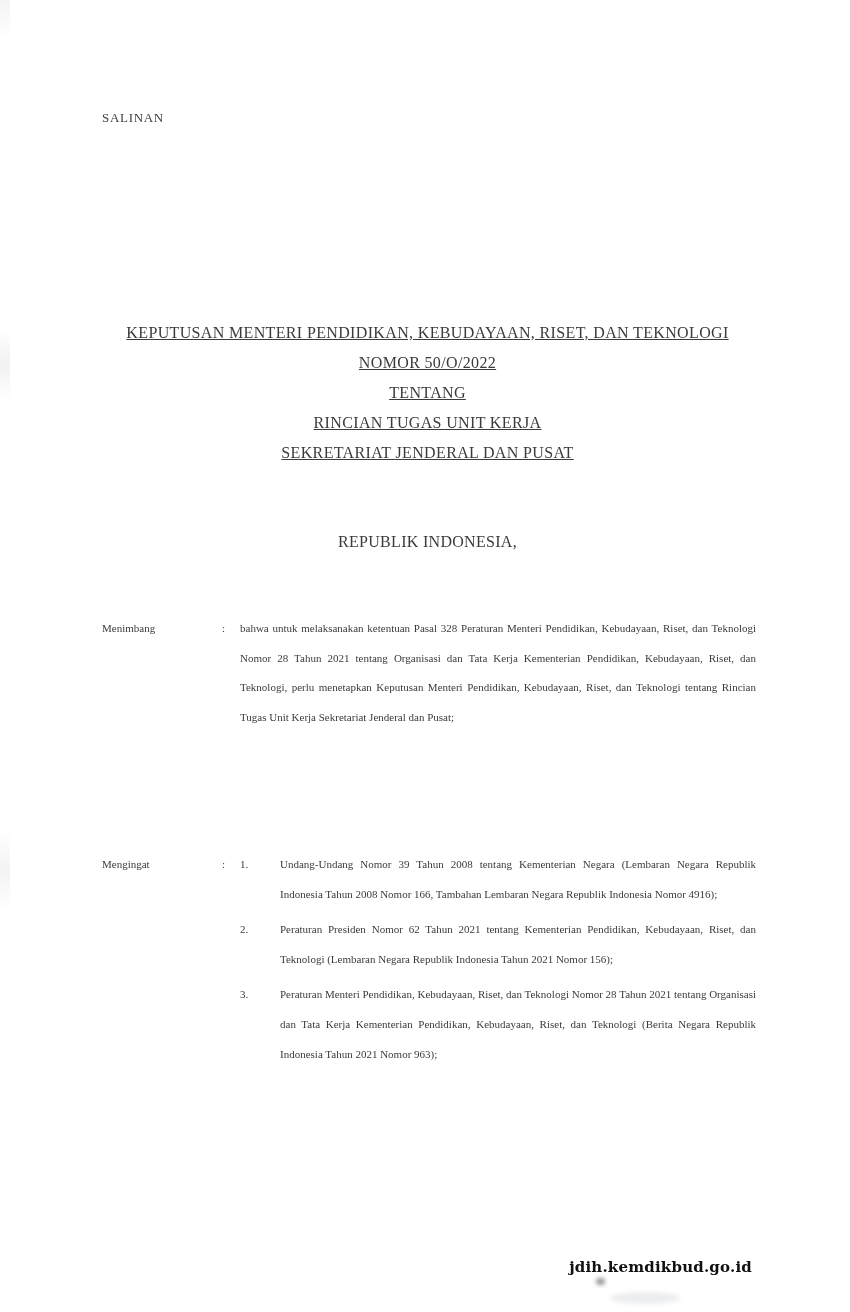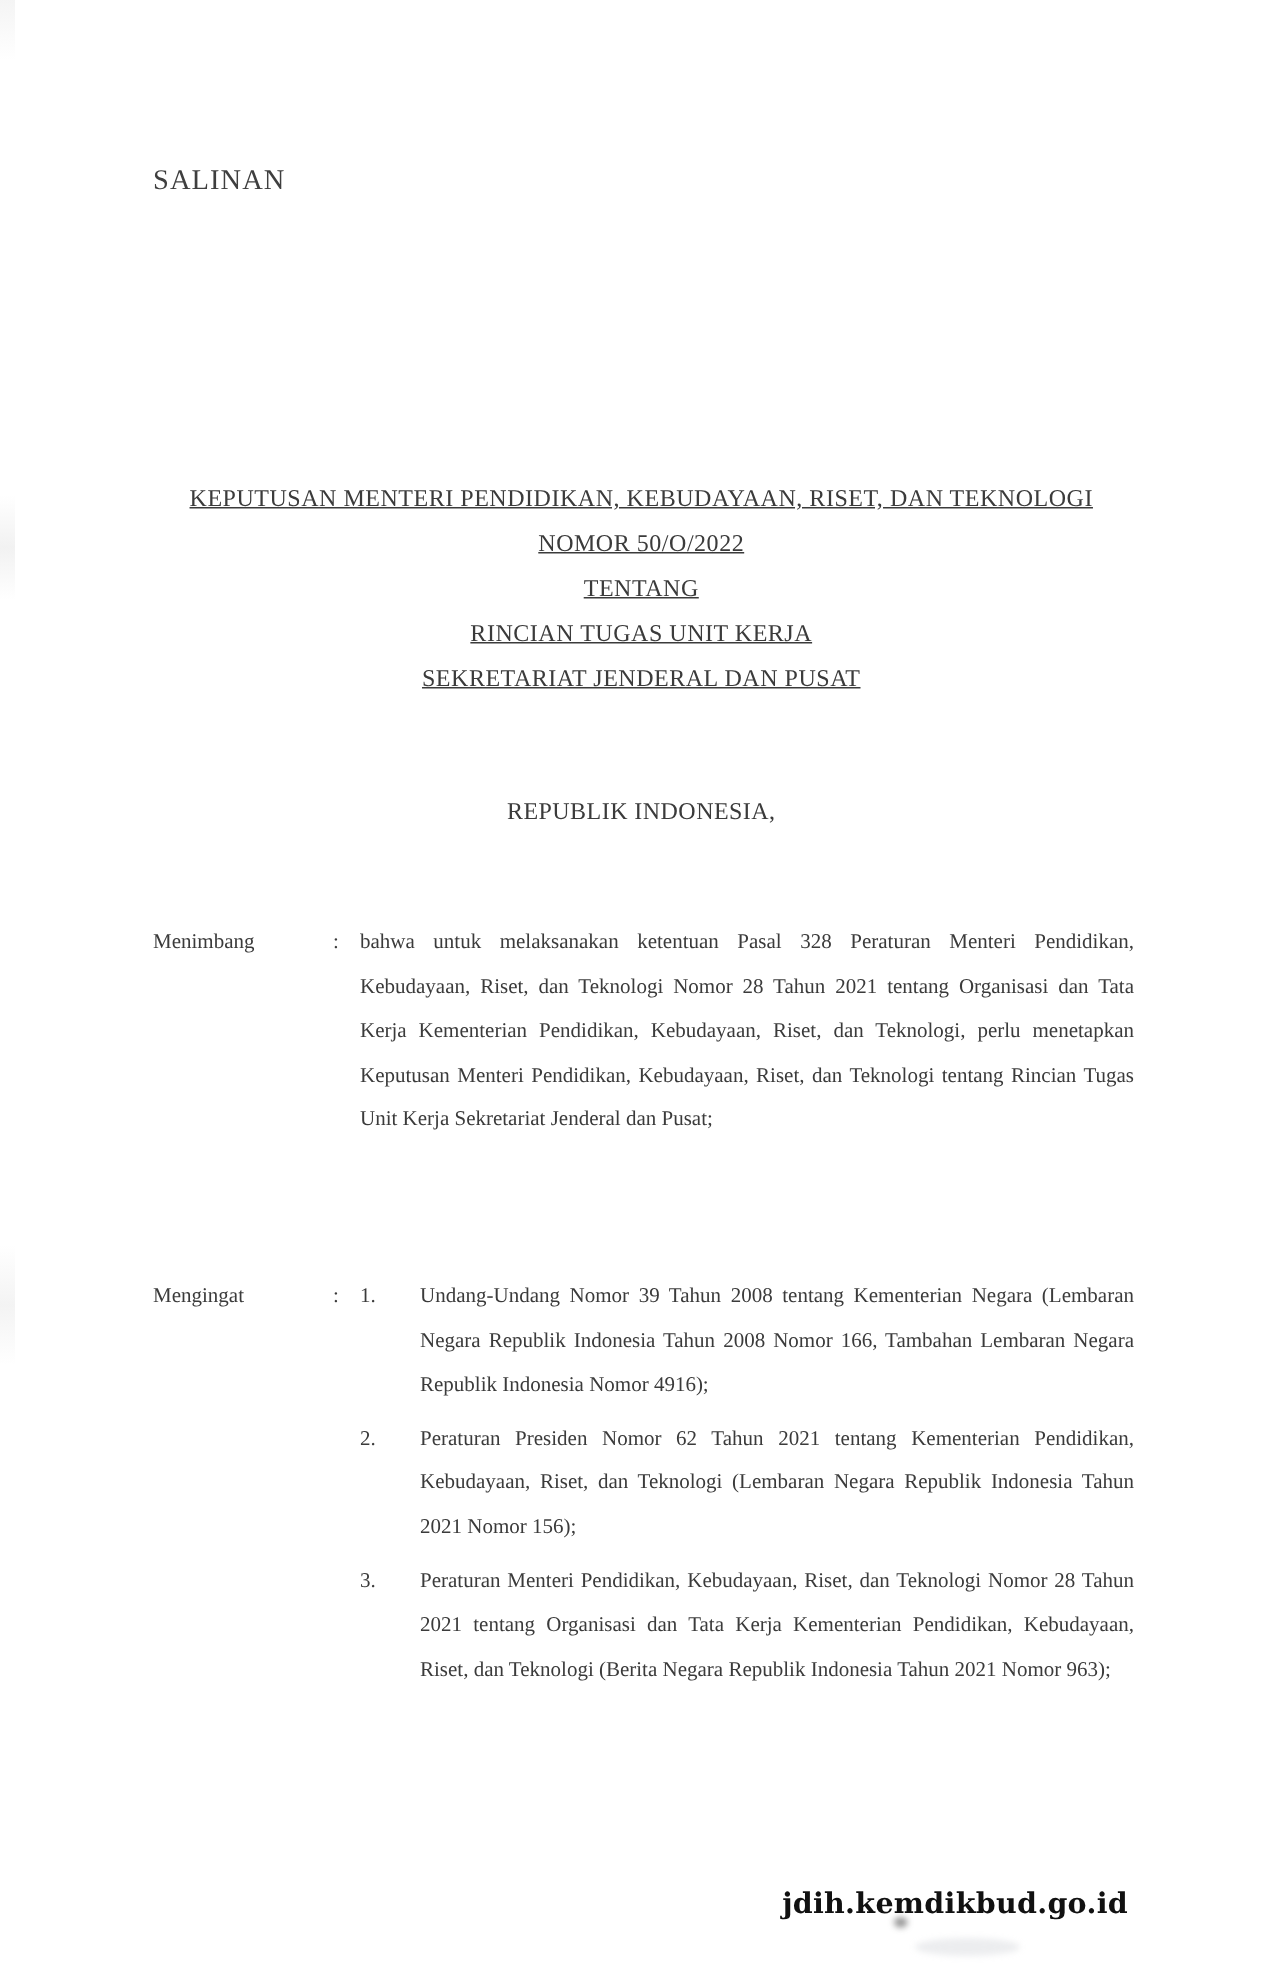--- a/index.html
+++ b/index.html
@@ -41,21 +41,21 @@
     pointer-events: none;
     border-radius: 50%;
     background: rgba(120,120,130,0.10);
     filter: blur(2px);
   }
 
   .salinan {
     position: absolute;
     left: 102px;
     top: 110px;
-    font-size: 19px;
+    font-size: 13px;
     letter-spacing: 0.7px;
     color: #3f3f3f;
   }
 
   .title-block {
     position: absolute;
     left: 95px;
     top: 318px;
     width: 665px;
     text-align: center;
@@ -81,21 +81,21 @@
     line-height: 30px;
     letter-spacing: 0.3px;
     white-space: nowrap;
   }
 
   
   .clause {
     position: absolute;
     display: flex;
     align-items: flex-start;
-    font-size: 14px;
+    font-size: 11px;
     line-height: 29.6px;
   }
   .clause-label {
     width: 120px;
     flex: 0 0 120px;
     text-align: left;
     white-space: nowrap;
   }
   .clause-colon {
     width: 18px;
@@ -150,21 +150,21 @@
     text-align: justify;
     text-justify: inter-word;
   }
 
   .watermark {
     position: absolute;
     right: 98px;
     top: 1258px;
     font-family: "DejaVu Serif", "Liberation Serif", serif;
     font-weight: 700;
-    font-size: 19px;
+    font-size: 15px;
     letter-spacing: 0.2px;
     color: #111111;
     white-space: nowrap;
   }
 </style>
 </head>
 <body>
 
 <div class="page">
 

